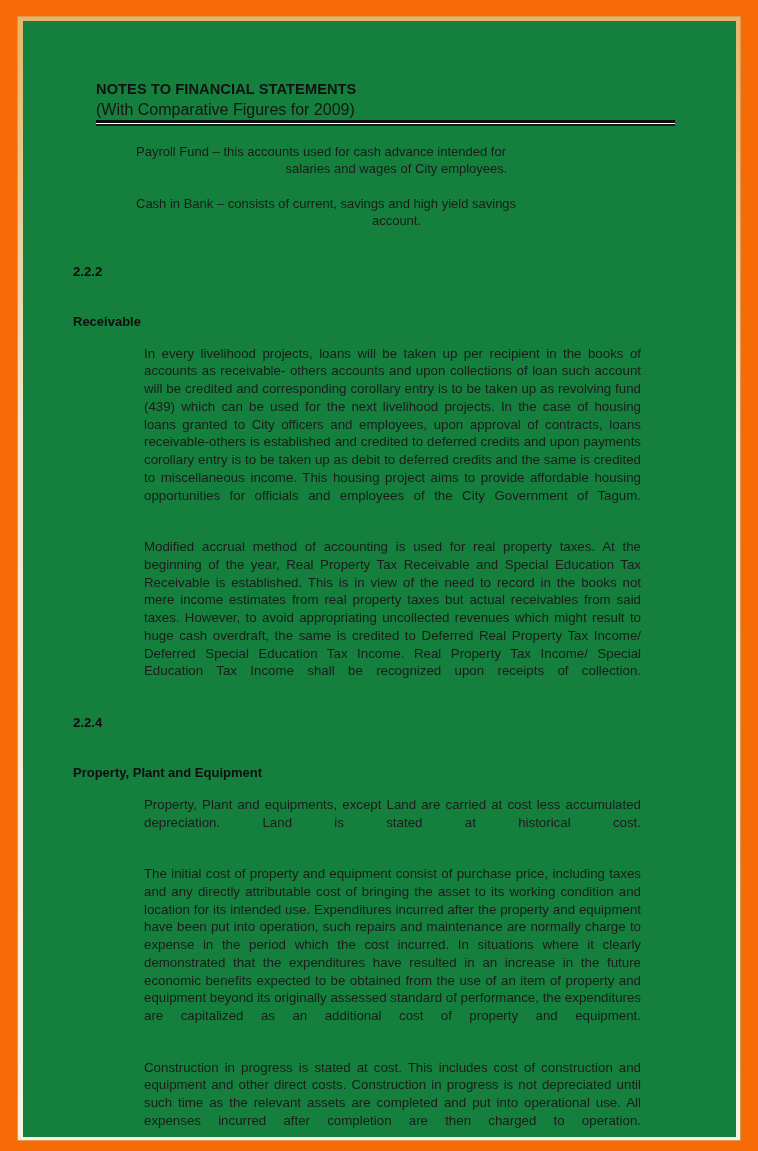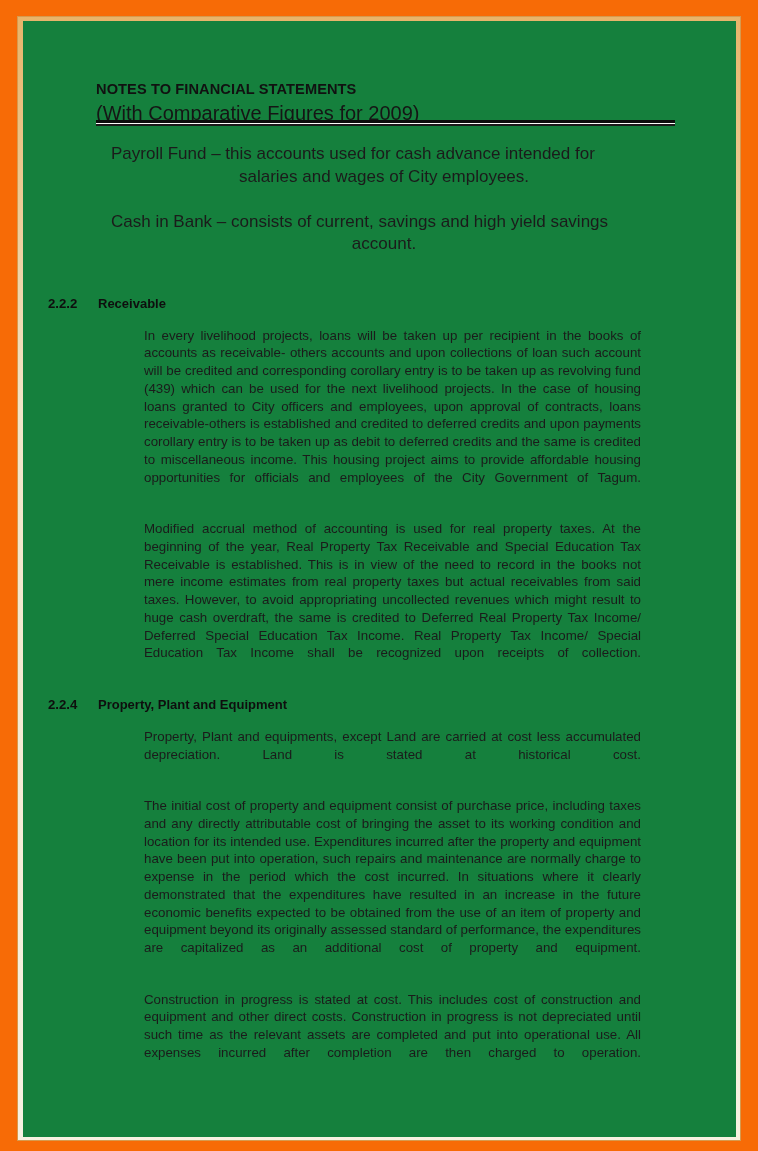--- a/index.html
+++ b/index.html
@@ -61,21 +61,21 @@
   }
   .doc-title {
     font-size: 14.6px;
     font-weight: bold;
     letter-spacing: 0.1px;
     line-height: 1.28;
     margin: 0;
     color: #111;
   }
   .doc-subtitle {
-    font-size: 20px;
+    font-size: 16px;
     font-weight: normal;
     line-height: 1.3;
     margin: 1px 0 0 0;
     color: #151515;
   }
 
   
   .double-rule {
     position: absolute;
     left: 73px;
@@ -107,23 +107,23 @@
 
   .content {
     position: absolute;
     left: 0;
     top: 122px;
     right: 0;
   }
 
   
   .def-block {
-    margin-left: 88px;
+    margin-left: 113px;
     margin-right: 79px;
-    font-size: 17px;
+    font-size: 13px;
     line-height: 1.33;
     text-align: justify;
   }
   .def-item {
     margin: 0 0 0 0;
     text-align: justify;
     text-justify: inter-word;
   }
   .def-item .cont {
     display: block;
@@ -132,22 +132,23 @@
   .def-item + .def-item {
     margin-top: 0;
   }
 
   
   .section {
     margin-top: 17px;
   }
   .section-head {
     display: flex;
-    margin-left: 25px;
+    margin-left: 50px;
     margin-right: 79px;
+    flex-direction: column;
   }
   .section-num {
     font-size: 13.2px;
     font-weight: bold;
     width: 50px;
     flex: 0 0 50px;
     color: #0e0e0e;
   }
   .section-title {
     font-size: 13px;

